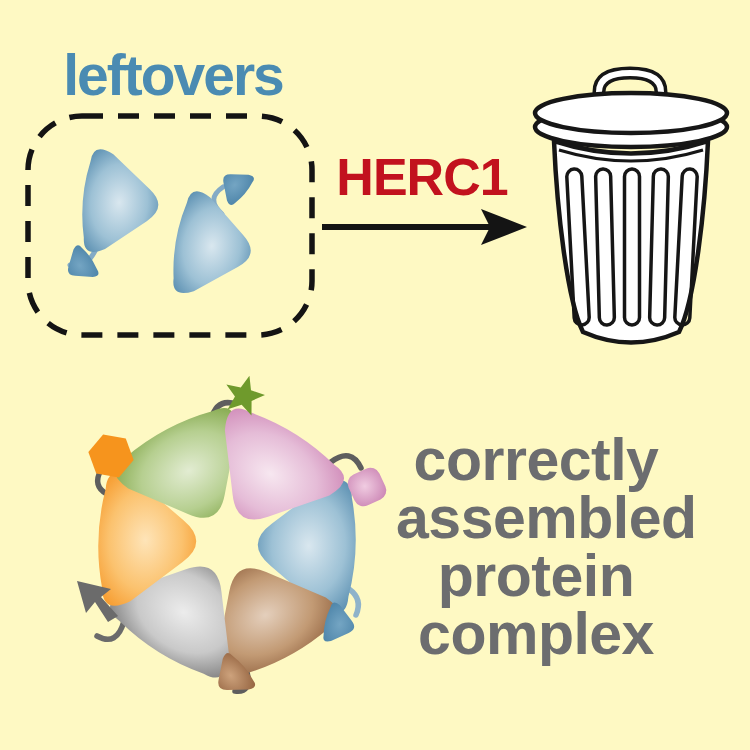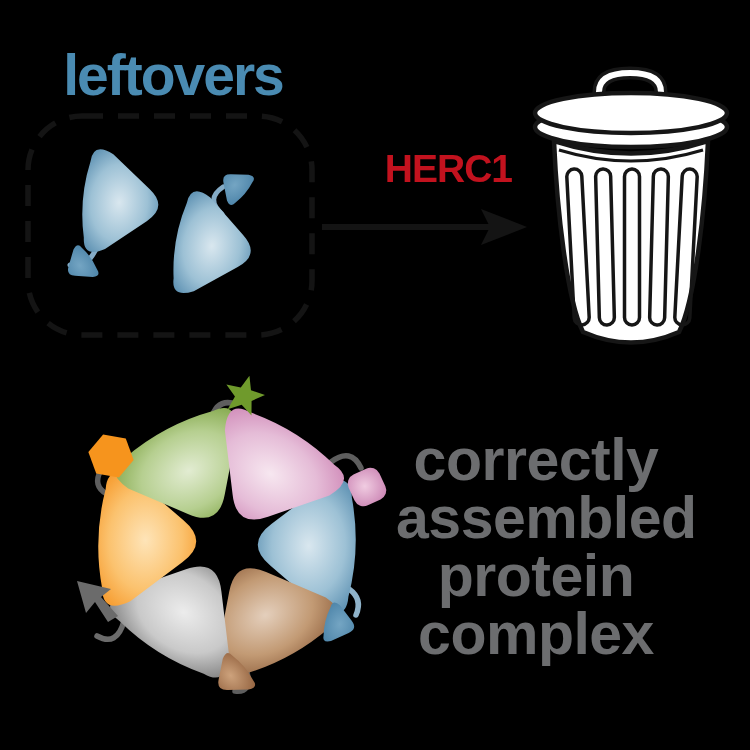--- a/index.html
+++ b/index.html
@@ -1,23 +1,23 @@
 <!DOCTYPE html>
 <html><head>
 <meta charset="utf-8">
 <style>
   html,body{margin:0;padding:0;background:#ffffff;}
   .canvas{
-    position:relative;width:750px;height:750px;background:#000000;overflow:hidden;
+    position:relative;width:750px;height:750px;background:#fef9c3;overflow:hidden;
     font-family:"Liberation Sans","DejaVu Sans",sans-serif;
   }
   .scene{position:absolute;left:0;top:0;}
   .lbl{position:absolute;font-weight:bold;text-align:center;}
   .lbl-leftovers{left:28px;top:42px;width:290px;font-size:57px;letter-spacing:-2px;color:#4a8bb2;}
-  .lbl-herc1{left:332px;top:147px;width:180px;font-size:39px;letter-spacing:-1px;color:#c2121e;text-align:right;}
+  .lbl-herc1{left:332px;top:147px;width:180px;font-size:52px;letter-spacing:-1px;color:#c2121e;}
   .lbl-caption{left:396px;top:431px;width:280px;font-size:59px;line-height:58px;
                letter-spacing:-0.5px;color:#6c6d6f;white-space:pre-line;}
 </style>
 </head>
 <body>
 
 <div class="canvas">
 
   <svg class="scene" width="750" height="750" viewBox="0 0 750 750">
     <defs>

